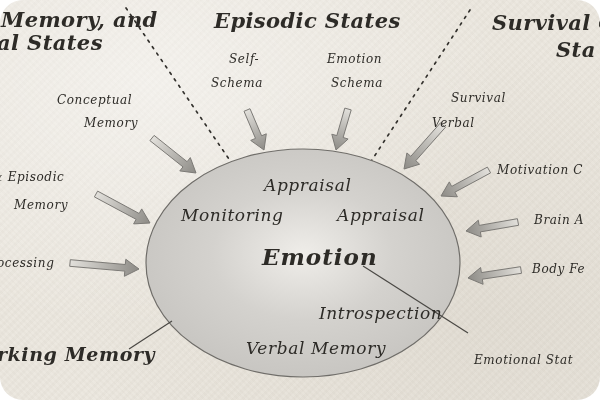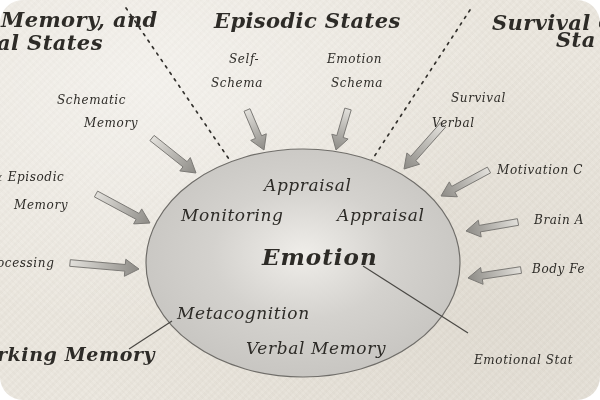--- a/index.html
+++ b/index.html
@@ -87,23 +87,23 @@
       <polygon points="440.5,122.8 410.8,156.3 406.9,152.9 404.0,169.0 419.6,164.2 415.8,160.7 445.5,127.2" fill="url(#ag5)" stroke="#7c7a76" stroke-width="1" stroke-linejoin="round"></polygon>
       <polygon points="487.4,167.1 451.7,186.4 449.3,181.9 441.0,196.0 457.4,196.8 454.9,192.2 490.6,172.9" fill="url(#ag6)" stroke="#7c7a76" stroke-width="1" stroke-linejoin="round"></polygon>
       <polygon points="517.4,218.7 479.2,225.4 478.3,220.2 466.0,231.0 481.2,237.0 480.4,231.9 518.6,225.3" fill="url(#ag7)" stroke="#7c7a76" stroke-width="1" stroke-linejoin="round"></polygon>
       <polygon points="520.5,266.7 481.4,272.6 480.6,267.5 468.0,278.0 483.1,284.3 482.3,279.2 521.5,273.3" fill="url(#ag8)" stroke="#7c7a76" stroke-width="1" stroke-linejoin="round"></polygon>
     </svg>
 
   <div class="lbl hdr" style="left:1px;top:8px">Memory, and</div>
   <div class="lbl hdr" style="left:-3px;top:31px">al States</div>
   <div class="lbl hdr" style="left:214px;top:9px">Episodic States</div>
   <div class="lbl hdr" style="left:492px;top:11px">Survival Cir</div>
-  <div class="lbl hdr" style="left:556px;top:28px">Sta</div>
+  <div class="lbl hdr" style="left:556px;top:38px">Sta</div>
 
-  <div class="lbl" style="left:57px;top:94px">Schematic</div>
+  <div class="lbl" style="left:57px;top:94px">Conceptual</div>
   <div class="lbl" style="left:84px;top:117px">Memory</div>
   <div class="lbl" style="left:-8px;top:171px">&amp; Episodic</div>
   <div class="lbl" style="left:14px;top:199px">Memory</div>
   <div class="lbl" style="left:-3px;top:257px">ocessing</div>
   <div class="lbl b" style="left:-3px;top:344px;font-size:19px">rking Memory</div>
 
   <div class="lbl" style="left:229px;top:53px">Self-</div>
   <div class="lbl" style="left:211px;top:77px">Schema</div>
   <div class="lbl" style="left:327px;top:53px">Emotion</div>
   <div class="lbl" style="left:331px;top:77px">Schema</div>
@@ -113,16 +113,16 @@
   <div class="lbl" style="left:497px;top:164px">Motivation C</div>
   <div class="lbl" style="left:534px;top:214px">Brain A</div>
   <div class="lbl" style="left:532px;top:263px">Body Fe</div>
 
   <div class="lbl" style="left:474px;top:354px">Emotional Stat</div>
 
   <div class="lbl sm" style="left:181px;top:206px">Monitoring</div>
   <div class="lbl sm" style="left:264px;top:176px">Appraisal</div>
   <div class="lbl sm" style="left:337px;top:206px">Appraisal</div>
   <div class="lbl emotion" style="left:262px;top:244px">Emotion</div>
-  <div class="lbl sm" style="left:177px;top:304px">Metacognition</div>
+  <div class="lbl sm" style="left:319px;top:304px">Introspection</div>
   <div class="lbl sm" style="left:246px;top:339px">Verbal Memory</div>
 
 </div>
 
 </body></html>

